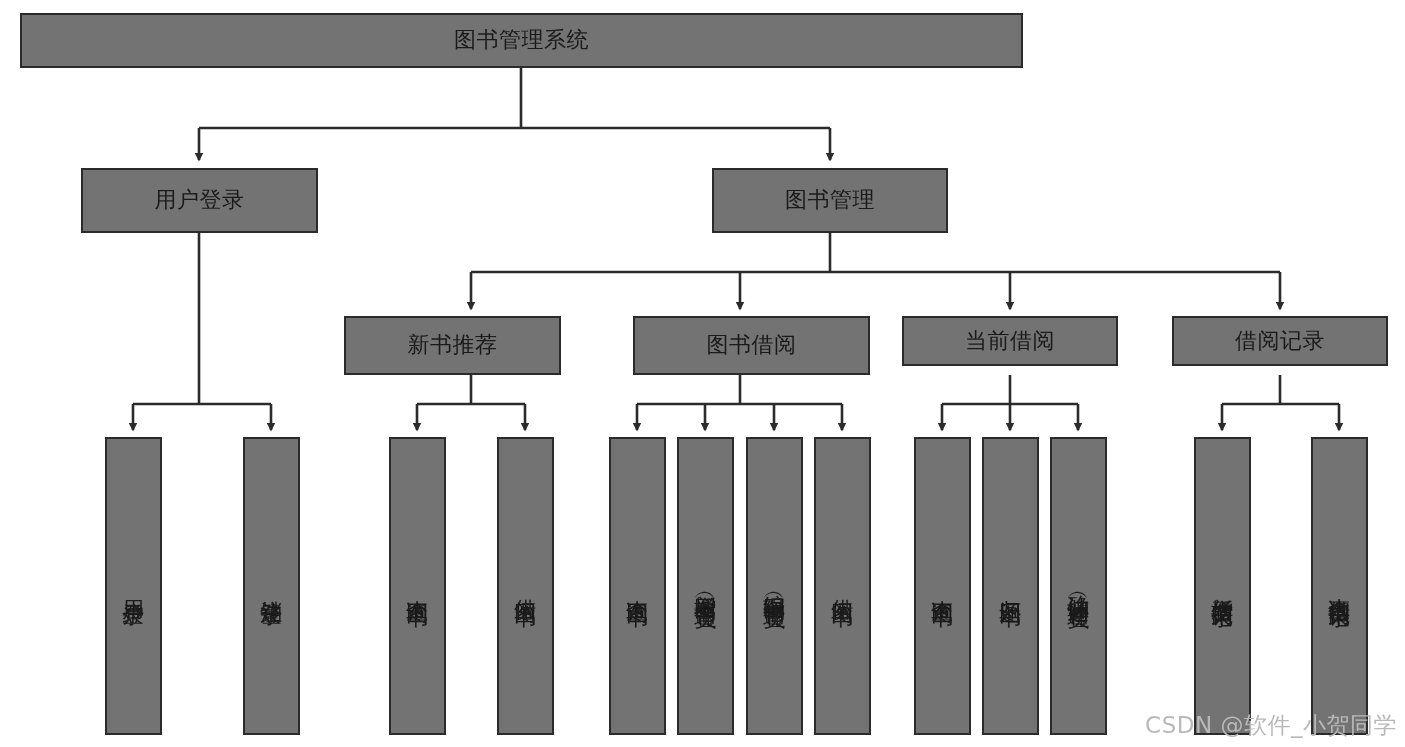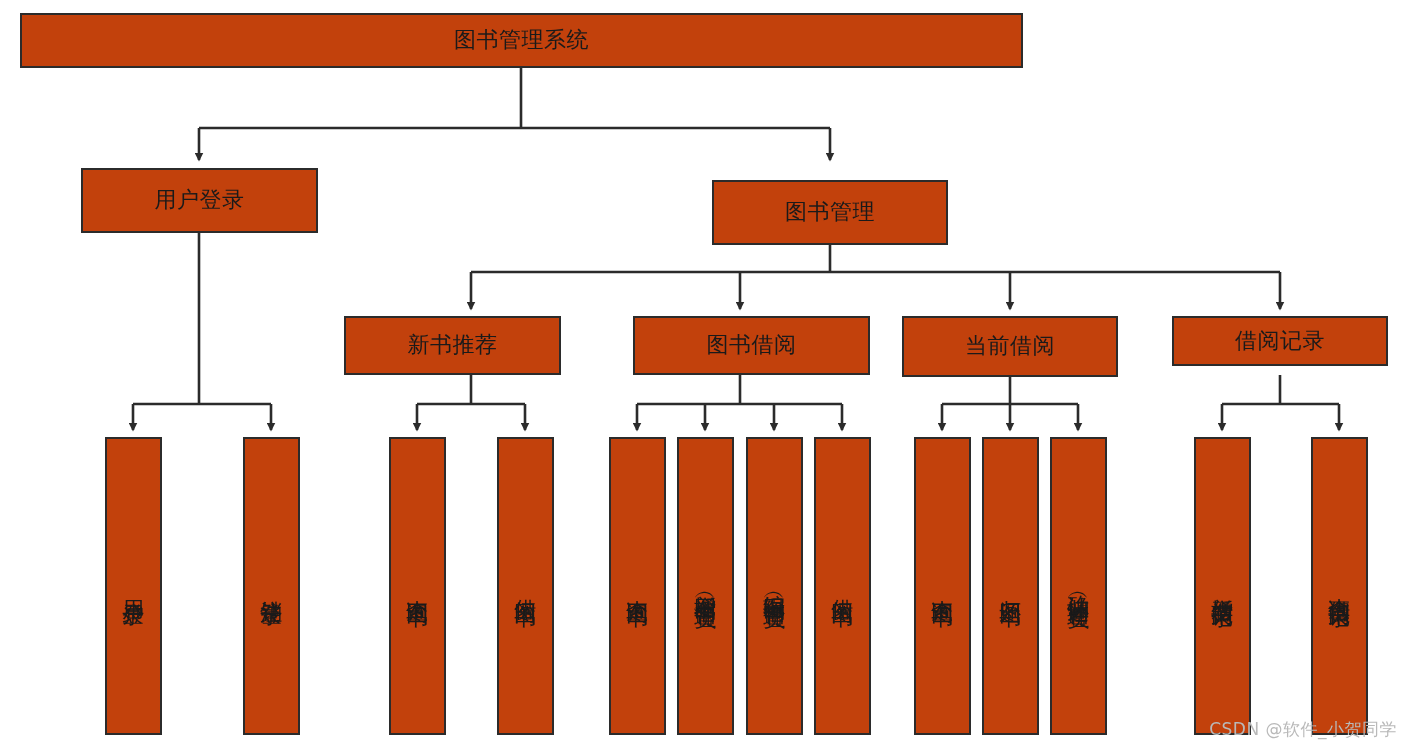--- a/index.html
+++ b/index.html
@@ -20,21 +20,21 @@
   #edges {
     position: absolute;
     left: 0;
     top: 0;
     width: 1405px;
     height: 747px;
   }
   .node {
     position: absolute;
     box-sizing: border-box;
-    background: #c2410c;
+    background: #737373;
     border: 2.5px solid #2b2b2b;
     display: flex;
     align-items: center;
     justify-content: center;
     color: #1a1a1a;
     z-index: 3;
   }
   .node-h {
     font-size: 22px;
     line-height: 1.2;
@@ -55,21 +55,21 @@
   }
   .node-v span {
     writing-mode: vertical-rl;
     text-orientation: upright;
     display: block;
   }
   .watermark {
     position: absolute;
     right: 8px;
     bottom: 6px;
-    font-size: 17px;
+    font-size: 23px;
     color: #b9b9b9;
     letter-spacing: 0.5px;
     z-index: 5;
     white-space: nowrap;
     font-family: "DejaVu Sans", "Liberation Sans", sans-serif;
   }
 </style>
 </head>
 <body>
 
@@ -127,31 +127,31 @@
     </g>
   </svg>
 
   <div class="node node-h" style="left:20px; top:13px; width:1003px; height:55px;">
     <span>图书管理系统</span>
   </div>
 
   <div class="node node-h" style="left:81px; top:168px; width:237px; height:65px;">
     <span>用户登录</span>
   </div>
-  <div class="node node-h" style="left:712px; top:180px; width:236px; height:65px;">
+  <div class="node node-h" style="left:712px; top:168px; width:236px; height:65px;">
     <span>图书管理</span>
   </div>
 
   <div class="node node-h" style="left:344px; top:316px; width:217px; height:59px;">
     <span>新书推荐</span>
   </div>
   <div class="node node-h" style="left:633px; top:316px; width:237px; height:59px;">
     <span>图书借阅</span>
   </div>
-  <div class="node node-h" style="left:902px; top:316px; width:216px; height:61px;">
+  <div class="node node-h" style="left:902px; top:316px; width:216px; height:50px;">
     <span>当前借阅</span>
   </div>
   <div class="node node-h" style="left:1172px; top:316px; width:216px; height:50px;">
     <span>借阅记录</span>
   </div>
 
   <div class="node node-v" style="left:105px; top:437px; width:57px; height:298px;">
     <span>用户登录</span>
   </div>
   <div class="node node-v" style="left:243px; top:437px; width:57px; height:298px;">

